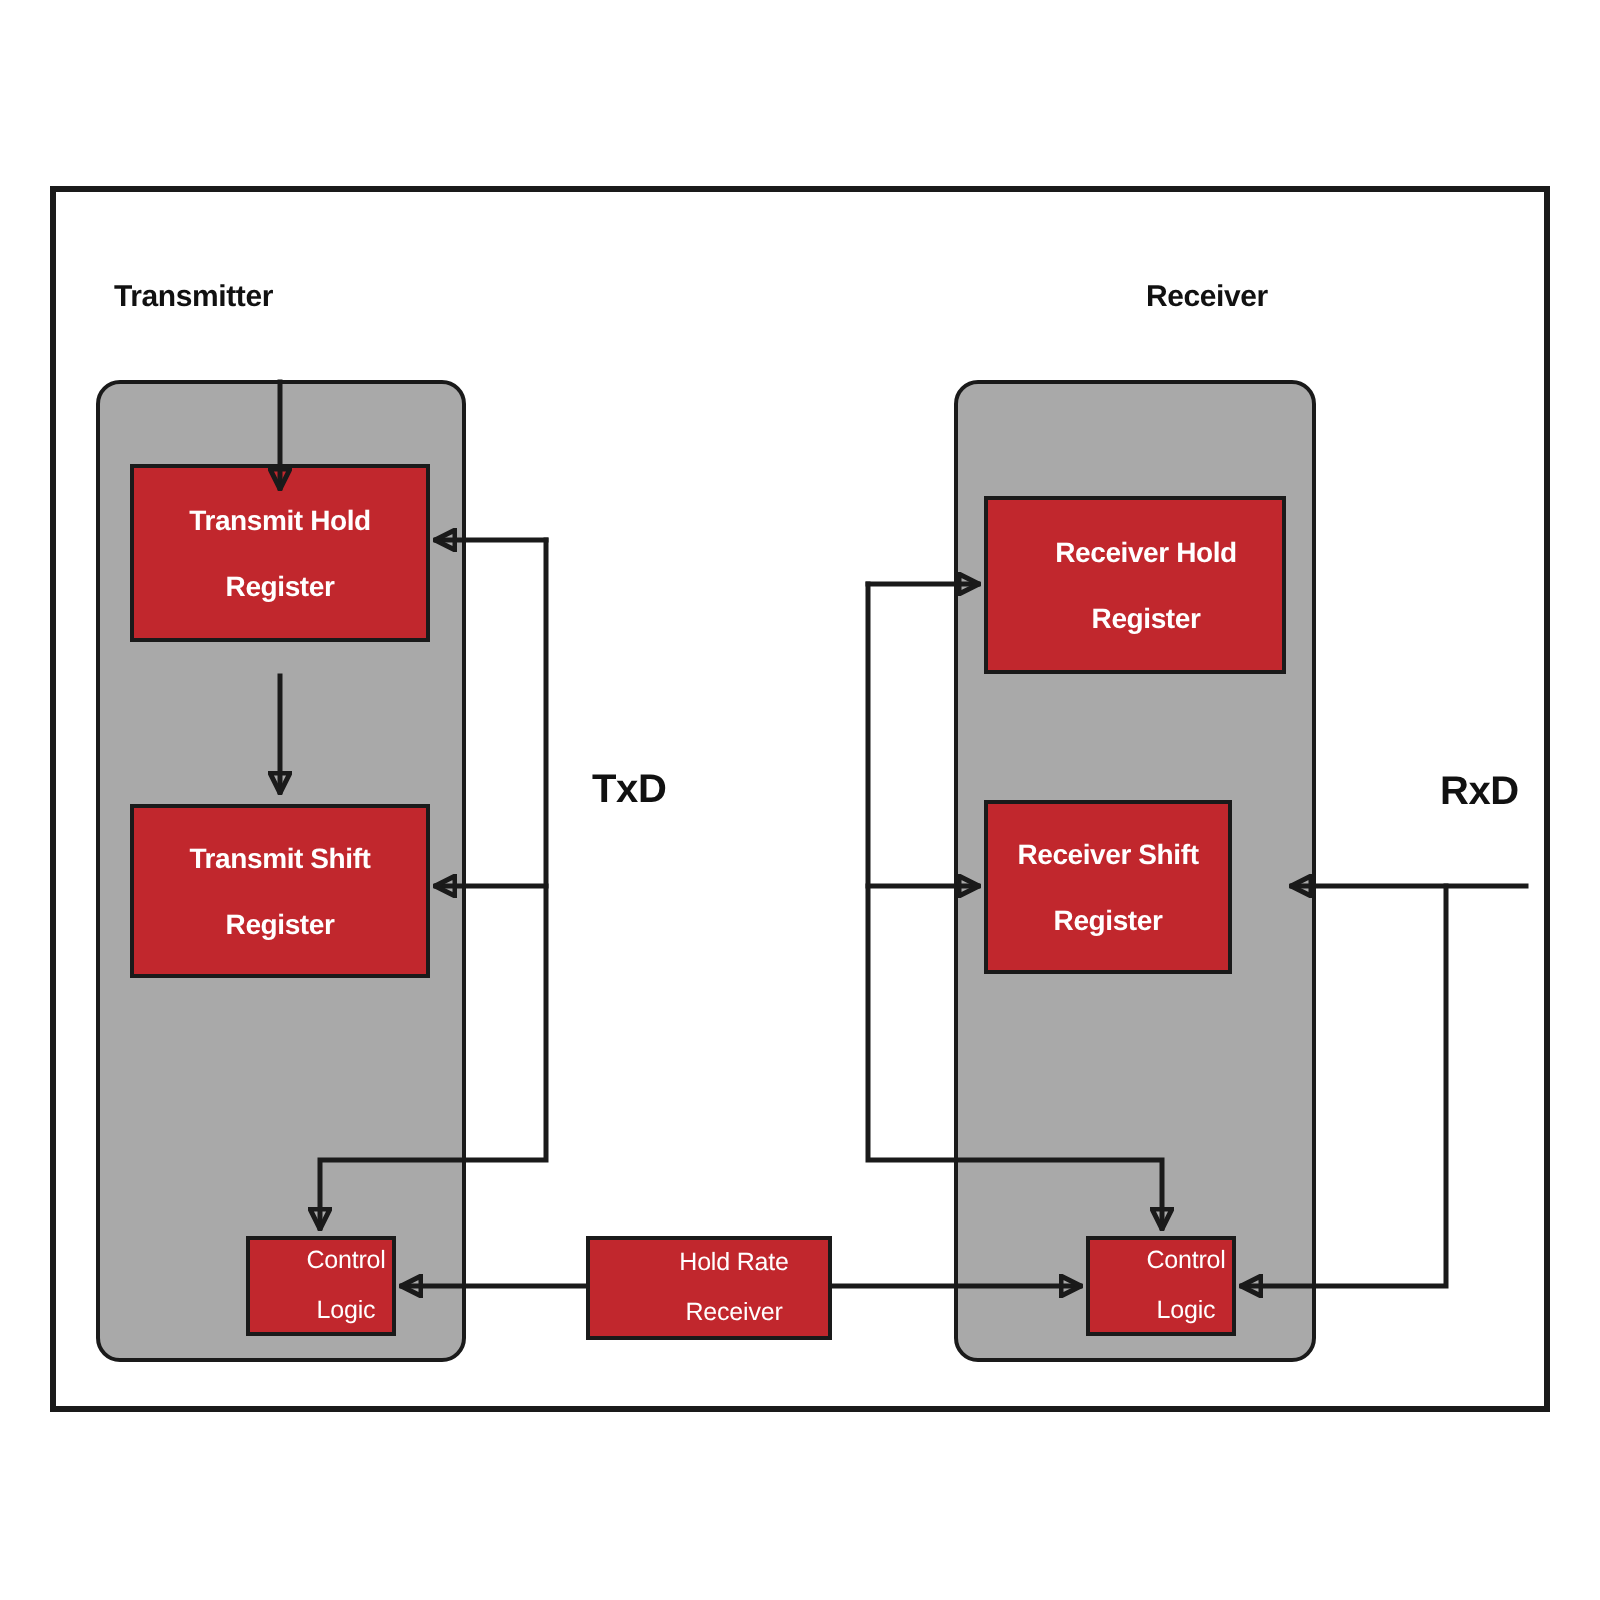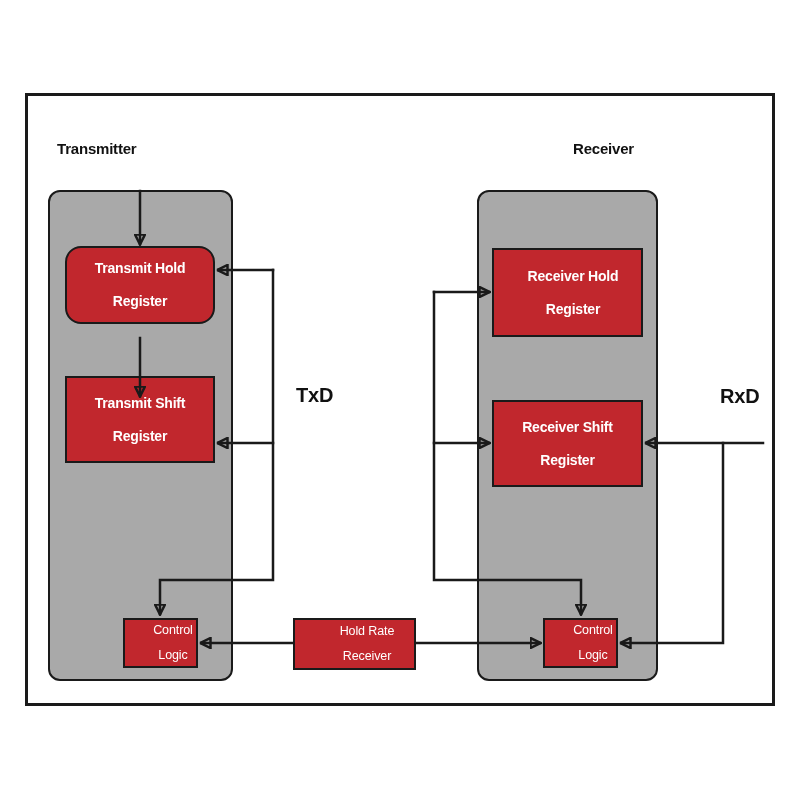--- a/index.html
+++ b/index.html
@@ -64,41 +64,41 @@
   <div class="outer-border"></div>
 
   <div class="section-label" style="left:57px;top:140px;">Transmitter</div>
 
   <div class="section-label" style="left:540px;top:140px;margin-left:33px;">Receiver</div>
 
   <div class="panel" style="left:48px;top:190px;width:185px;height:491px;"></div>
 
   <div class="panel" style="left:477px;top:190px;width:181px;height:491px;"></div>
 
-  <div class="block block-lg" style="left:65px;top:246px;width:150px;height:78px;border-radius:16px;">
+  <div class="block block-lg" style="left:65px;top:232px;width:150px;height:89px;">
     <span>Transmit Hold</span>
     <span>Register</span>
   </div>
 
-  <div class="block block-lg" style="left:65px;top:376px;width:150px;height:87px;">
+  <div class="block block-lg" style="left:65px;top:402px;width:150px;height:87px;">
     <span>Transmit Shift</span>
     <span>Register</span>
   </div>
 
   <div class="block block-sm" style="left:123px;top:618px;width:75px;height:50px;">
     <span>Control</span>
     <span>Logic</span>
   </div>
 
   <div class="block block-lg" style="left:492px;top:248px;width:151px;height:89px;padding-left:11px;">
     <span>Receiver Hold</span>
     <span>Register</span>
   </div>
 
-  <div class="block block-lg" style="left:492px;top:400px;width:151px;height:87px;">
+  <div class="block block-lg" style="left:492px;top:400px;width:124px;height:87px;">
     <span>Receiver Shift</span>
     <span>Register</span>
   </div>
 
   <div class="block block-sm" style="left:543px;top:618px;width:75px;height:50px;">
     <span>Control</span>
     <span>Logic</span>
   </div>
 
   <div class="block block-sm" style="left:293px;top:618px;width:123px;height:52px;">

